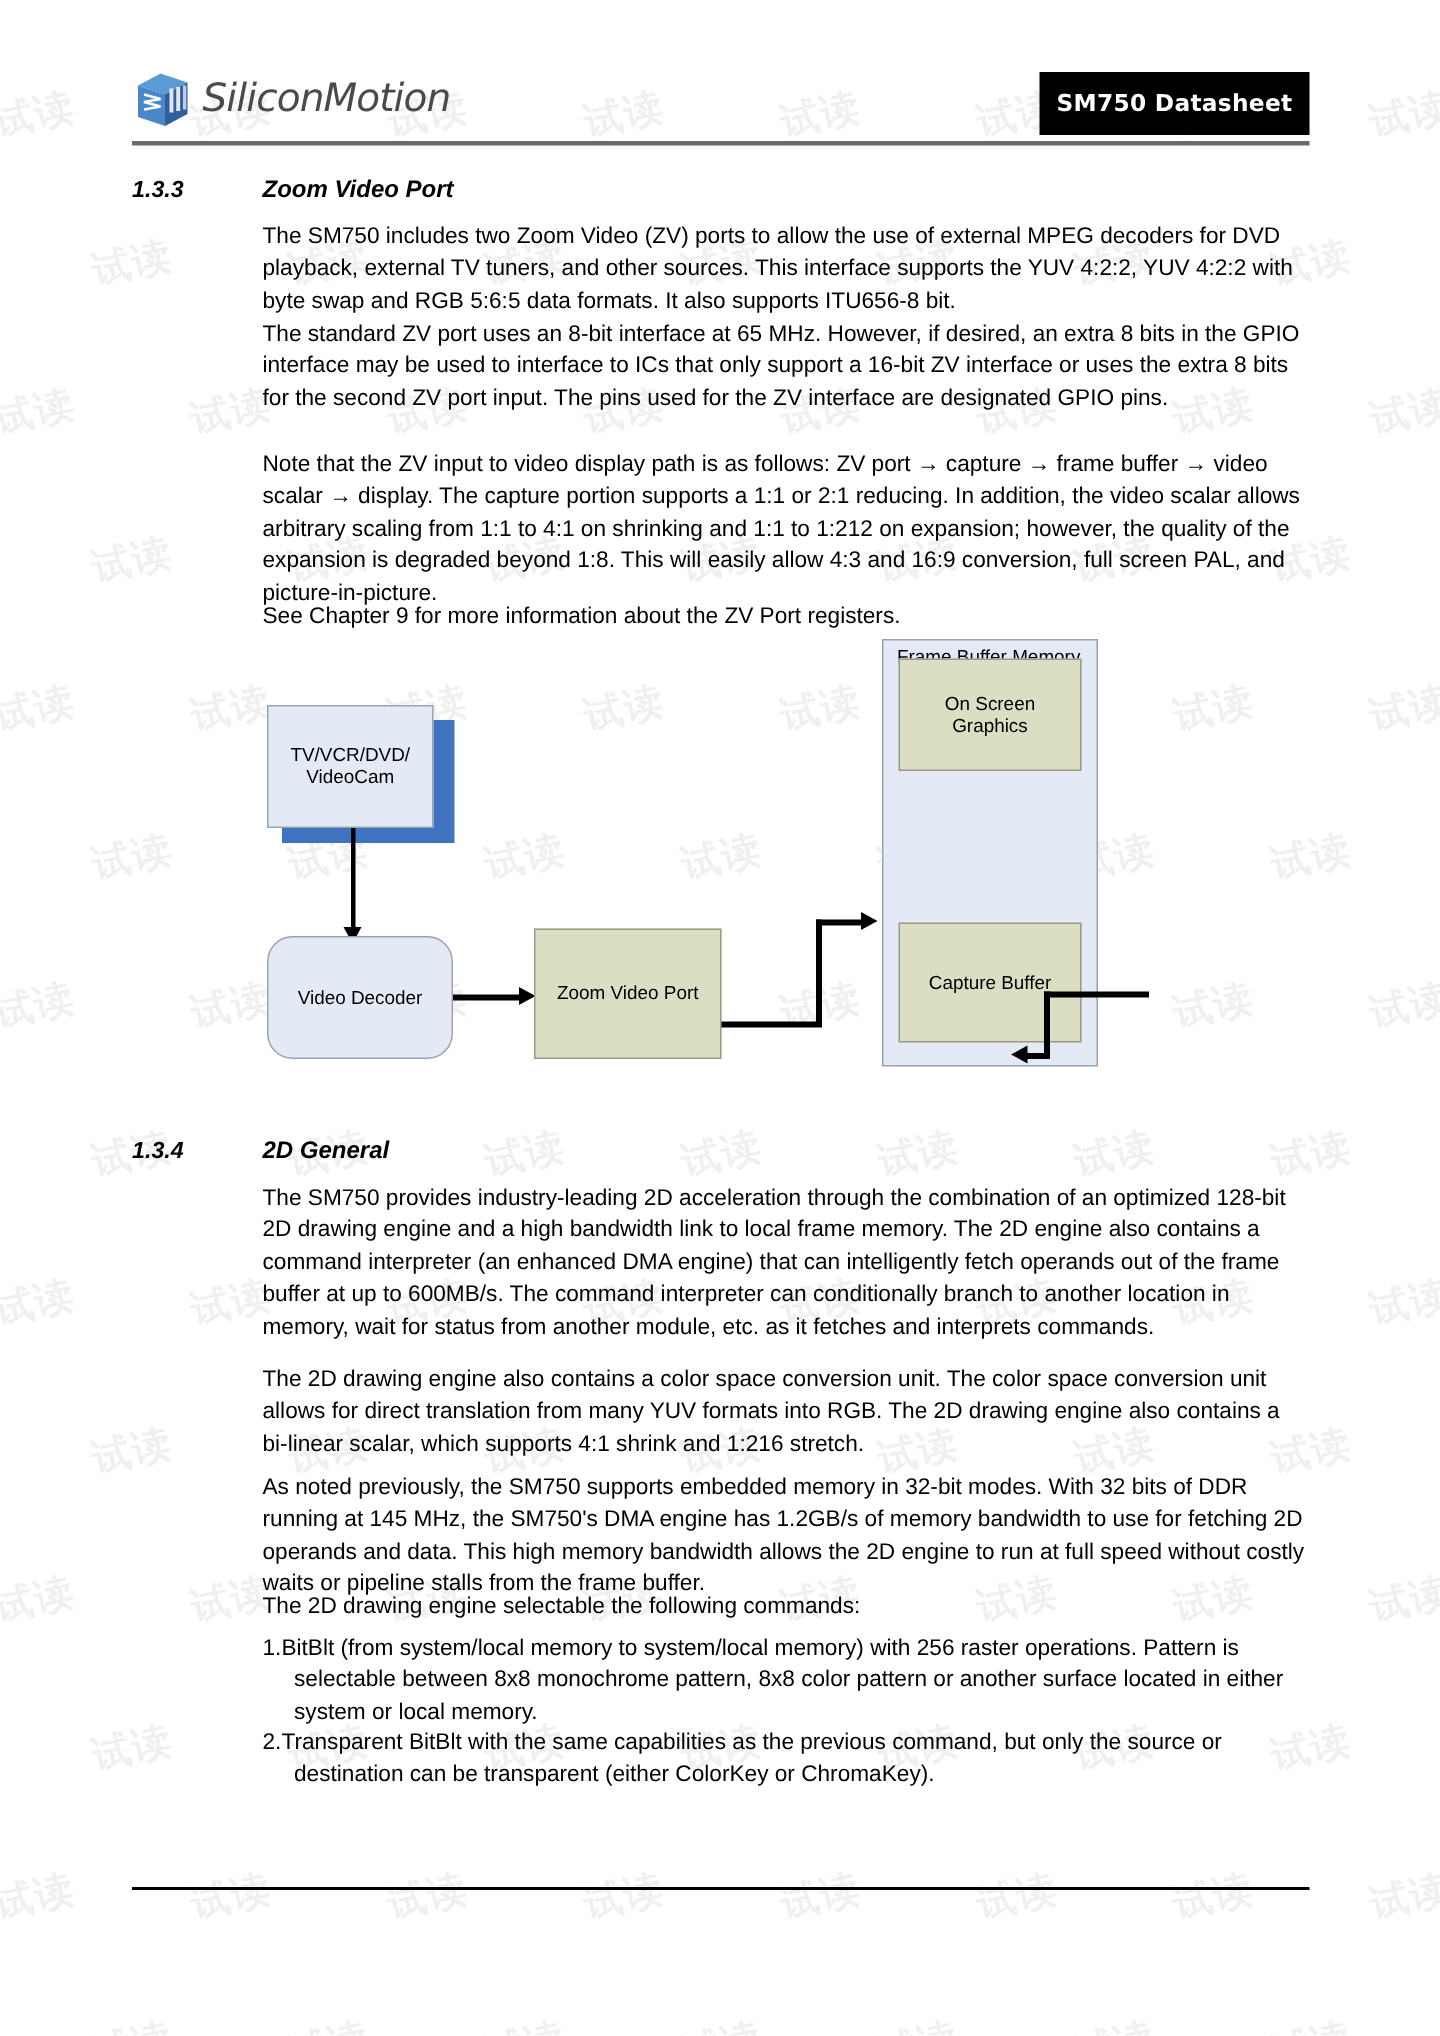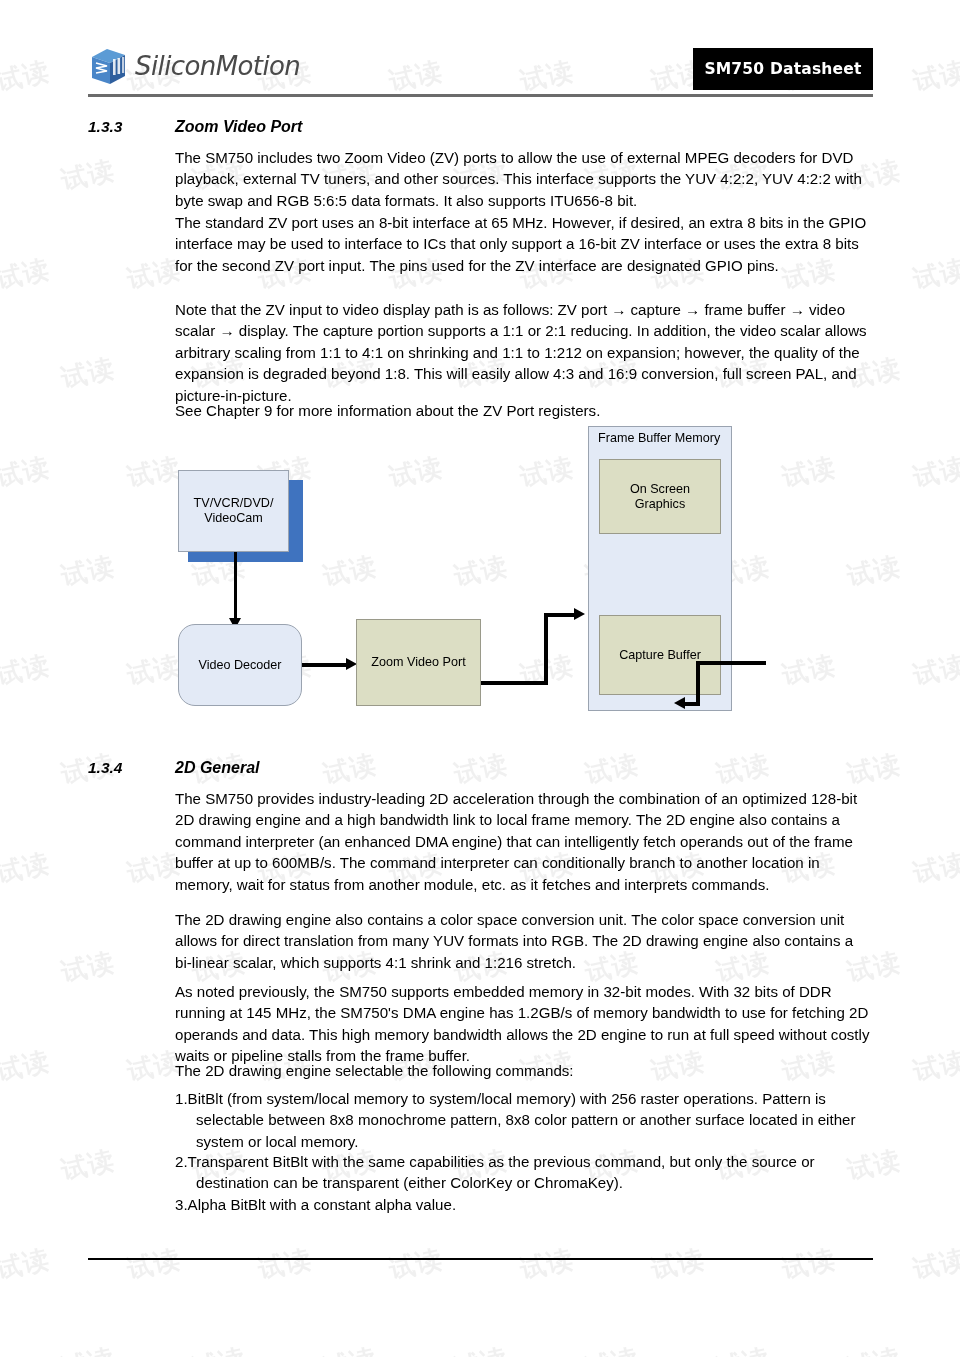--- a/index.html
+++ b/index.html
@@ -277,21 +277,21 @@
       <span>Zoom Video Port</span>
     </div>
 
     <div class="arrow-line" style="left:393px;top:261px;width:67px;height:3.6px;"></div>
     <div class="arrow-line" style="left:456px;top:193px;width:3.6px;height:71px;"></div>
     <div class="arrow-line" style="left:456px;top:193px;width:32px;height:3.6px;"></div>
     <div class="arrow-head ah-right" style="left:486px;top:188px;"></div>
 
     <div class="dbox blue" style="left:452px;top:6px;width:144px;height:285px;display:block;margin-left:48px;">
       <div class="fbm-label">Frame Buffer Memory</div>
-      <div class="dbox olive" style="left:10px;top:32px;width:122px;height:75px;">
+      <div class="dbox olive" style="left:10px;top:12px;width:122px;height:75px;">
         <span style="white-space:pre-line;">On Screen
 Graphics</span>
       </div>
       <div class="dbox olive" style="left:10px;top:188px;width:122px;height:80px;">
         <span>Capture Buffer</span>
       </div>
     </div>
 
     <div class="arrow-line" style="left:608px;top:241px;width:70px;height:3.6px;"></div>
     <div class="arrow-line" style="left:608px;top:241px;width:3.6px;height:45px;"></div>
@@ -309,19 +309,16 @@
   <div class="para" style="top:909px;">The 2D drawing engine also contains a color space conversion unit. The color space conversion unit allows for direct translation from many YUV formats into RGB. The 2D drawing engine also contains a bi-linear scalar, which supports 4:1 shrink and 1:216 stretch.</div>
   <div class="para" style="top:981px;">As noted previously, the SM750 supports embedded memory in 32-bit modes. With 32 bits of DDR running at 145 MHz, the SM750's DMA engine has 1.2GB/s of memory bandwidth to use for fetching 2D operands and data. This high memory bandwidth allows the 2D engine to run at full speed without costly waits or pipeline stalls from the frame buffer.</div>
   <div class="para" style="top:1060px;">The 2D drawing engine selectable the following commands:</div>
 
   <div class="listitem" style="top:1088px;">
     <span class="lbody"><span>1.</span><span>BitBlt (from system/local memory to system/local memory) with 256 raster operations. Pattern is selectable between 8x8 monochrome pattern, 8x8 color pattern or another surface located in either system or local memory.</span></span>
   </div>
   <div class="listitem" style="top:1151px;">
     <span class="lbody"><span>2.</span><span>Transparent BitBlt with the same capabilities as the previous command, but only the source or destination can be transparent (either ColorKey or ChromaKey).</span></span>
   </div>
-  <div class="listitem" style="top:1194px;">
-    <span class="lbody"><span>3.</span><span>Alpha BitBlt with a constant alpha value.</span></span>
-  </div>
 
   <div id="footer-rule"></div>
 
 </div>
 
 </body></html>

